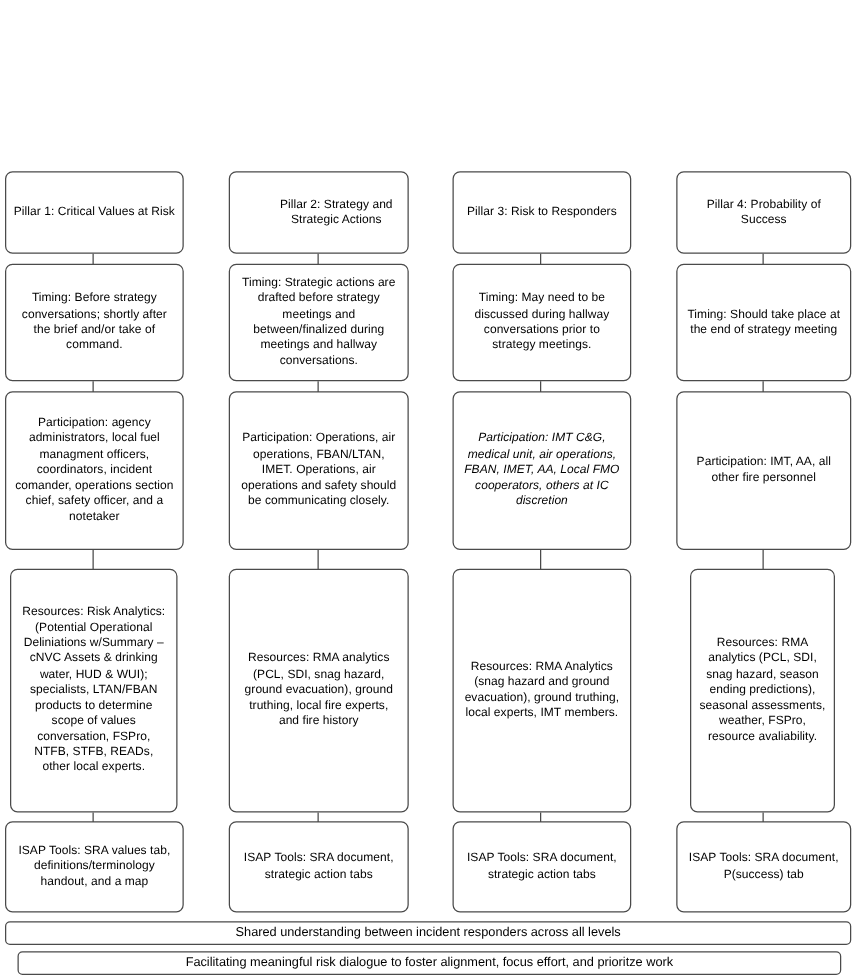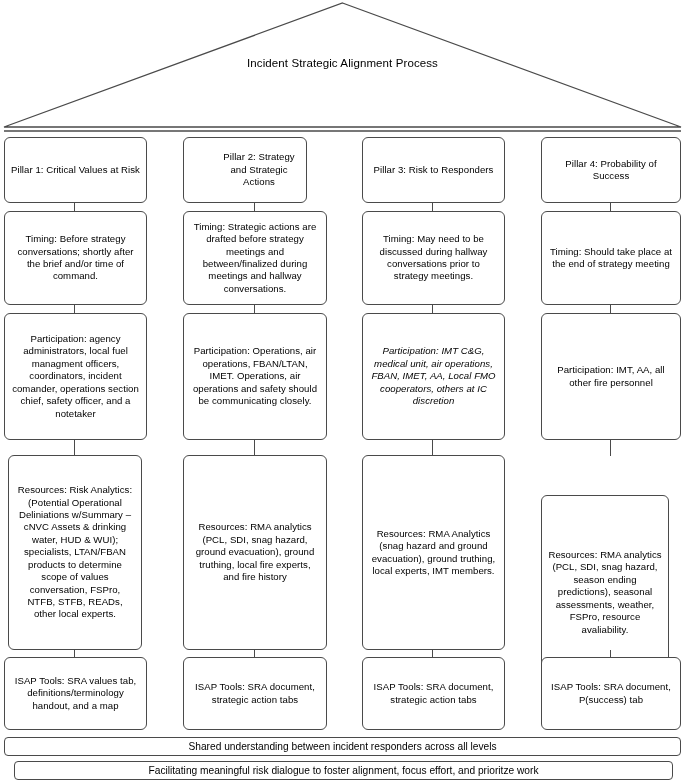--- a/index.html
+++ b/index.html
@@ -105,52 +105,45 @@
     line-height: 13px;
   }
   .banner-1 { left: 4px; top: 737px; width: 677px; height: 19px; }
   .banner-2 { left: 14px; top: 761px; width: 659px; height: 19px; }
 </style>
 </head>
 <body>
 
 <div id="diagram">
 
-  <div class="roof">
-    <svg width="685" height="133" viewBox="0 0 685 133" xmlns="http://www.w3.org/2000/svg">
-      <polygon points="342.5,3 681,127 4,127" fill="#ffffff" stroke="#4a4a4a" stroke-width="1.3"></polygon>
-      <line x1="4" y1="131" x2="681" y2="131" stroke="#4a4a4a" stroke-width="1.6"></line>
-    </svg>
-    <div class="roof-title">Incident Strategic Alignment Process</div>
-  </div>
 
   <div class="col col-1">
     <div class="node row-header" style="left:0;width:143px;">
         <span>Pillar 1: Critical Values at Risk</span>
       </div>
     <div class="conn conn-1" style="left:70px;"></div>
     <div class="node row-timing" style="left:0;width:143px;">
-        <span>Timing: Before strategy conversations; shortly after the brief and/or time of command.</span>
+        <span>Timing: Before strategy conversations; shortly after the brief and/or take of command.</span>
       </div>
     <div class="conn conn-2" style="left:70px;"></div>
     <div class="node row-partic" style="left:0;width:143px;">
         <span>Participation: agency administrators, local fuel managment officers, coordinators, incident comander, operations section chief, safety officer, and a notetaker</span>
       </div>
     <div class="conn conn-3" style="left:70px;"></div>
     <div class="node row-resource" style="left:4px;width:134px;">
         <span>Resources: Risk Analytics: (Potential Operational Deliniations w/Summary – cNVC Assets &amp; drinking water, HUD &amp; WUI); specialists, LTAN/FBAN products to determine scope of values conversation, FSPro, NTFB, STFB, READs, other local experts.</span>
       </div>
     <div class="conn conn-4" style="left:70px;"></div>
     <div class="node row-tools" style="left:0;width:143px;">
         <span>ISAP Tools: SRA values tab, definitions/terminology handout, and a map</span>
       </div>
   </div>
 
   <div class="col col-2">
-    <div class="node row-header" style="left:0;width:124px;padding-left:34px;">
+    <div class="node row-header" style="left:0;width:144px;padding-left:34px;">
         <span>Pillar 2: Strategy and Strategic Actions</span>
       </div>
     <div class="conn conn-1" style="left:71px;"></div>
     <div class="node row-timing" style="left:0;width:144px;">
         <span>Timing: Strategic actions are drafted before strategy meetings and between/finalized during meetings and hallway conversations.</span>
       </div>
     <div class="conn conn-2" style="left:71px;"></div>
     <div class="node row-partic" style="left:0;width:144px;">
         <span>Participation: Operations, air operations, FBAN/LTAN, IMET. Operations, air operations and safety should be communicating closely.</span>
       </div>
@@ -192,21 +185,21 @@
       </div>
     <div class="conn conn-1" style="left:69px;"></div>
     <div class="node row-timing" style="left:0;width:140px;">
         <span>Timing: Should take place at the end of strategy meeting</span>
       </div>
     <div class="conn conn-2" style="left:69px;"></div>
     <div class="node row-partic" style="left:0;width:140px;">
         <span>Participation: IMT, AA, all other fire personnel</span>
       </div>
     <div class="conn conn-3" style="left:69px;"></div>
-    <div class="node row-resource" style="left:0;width:128px;margin-top:40px;">
+    <div class="node row-resource" style="left:11px;width:116px;">
         <span>Resources: RMA analytics (PCL, SDI, snag hazard, season ending predictions), seasonal assessments, weather, FSPro, resource avaliability.</span>
       </div>
     <div class="conn conn-4" style="left:69px;"></div>
     <div class="node row-tools" style="left:0;width:140px;">
         <span>ISAP Tools: SRA document, P(success) tab</span>
       </div>
   </div>
 
   <div class="banner banner-2">
     <span>Facilitating meaningful risk dialogue to foster alignment, focus effort, and prioritze work</span>

